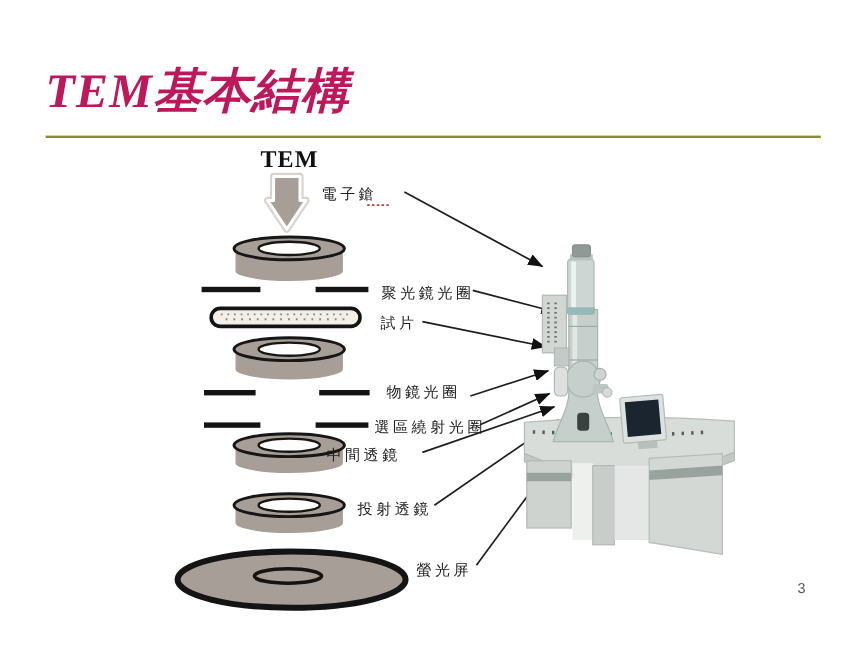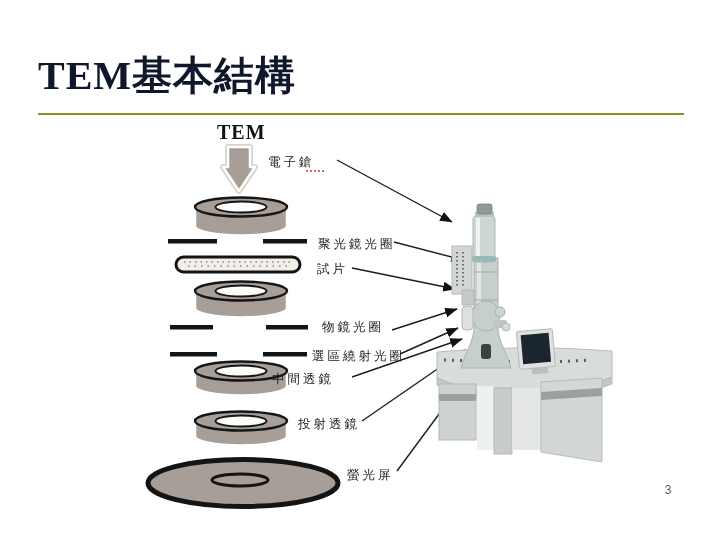--- a/index.html
+++ b/index.html
@@ -2,22 +2,23 @@
 <html><head>
 <meta charset="utf-8">
 <style>
   html,body{margin:0;padding:0;}
   body{
     width:720px;height:540px;position:relative;overflow:hidden;
     background:#ffffff;font-family:"Liberation Serif","DejaVu Serif",serif;
   }
   .slide-title{
     position:absolute;left:38px;top:48px;
-    font-size:40px;font-weight:bold;color:#0f172a;letter-spacing:1px;
+    font-size:40px;font-weight:bold;color:#be185d;letter-spacing:1px;
     font-family:"Liberation Serif","DejaVu Serif",serif;
+    font-style:italic;
   }
   .title-rule{
     position:absolute;left:38px;top:113px;width:646px;height:2px;
     background:#8f8f28;
   }
   .page-number{
     position:absolute;left:656px;top:483px;width:24px;text-align:center;
     font-size:12px;color:#595959;font-family:"Liberation Sans","DejaVu Sans",sans-serif;
   }
   svg{position:absolute;left:0;top:0;}

